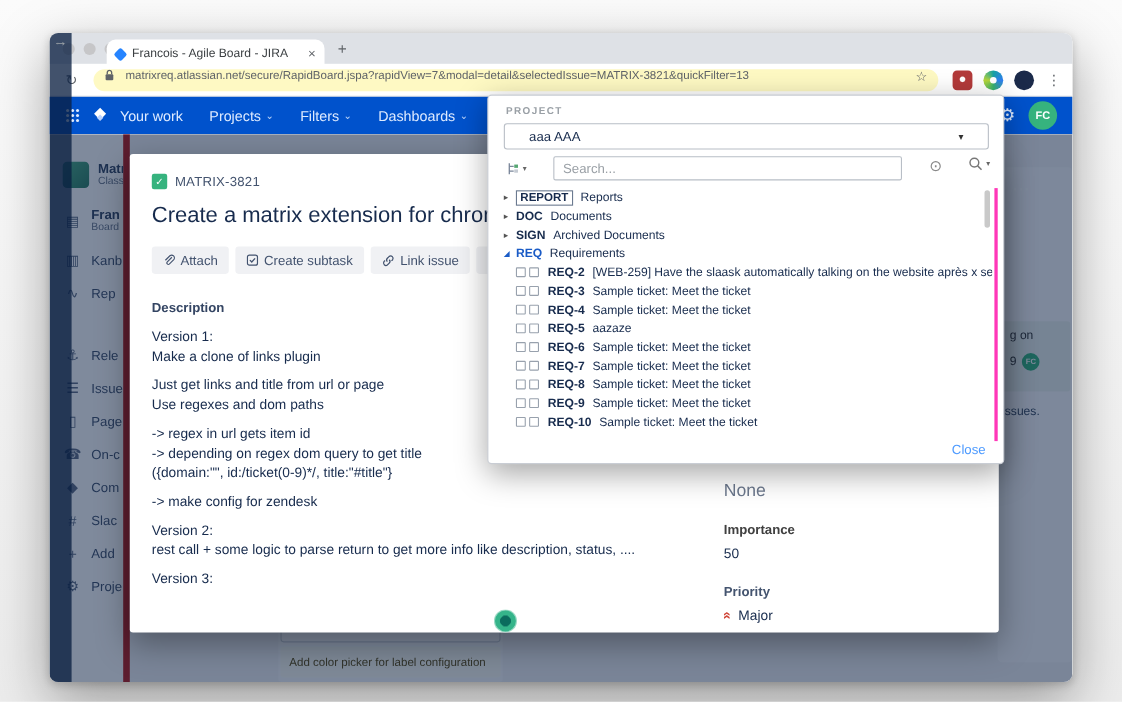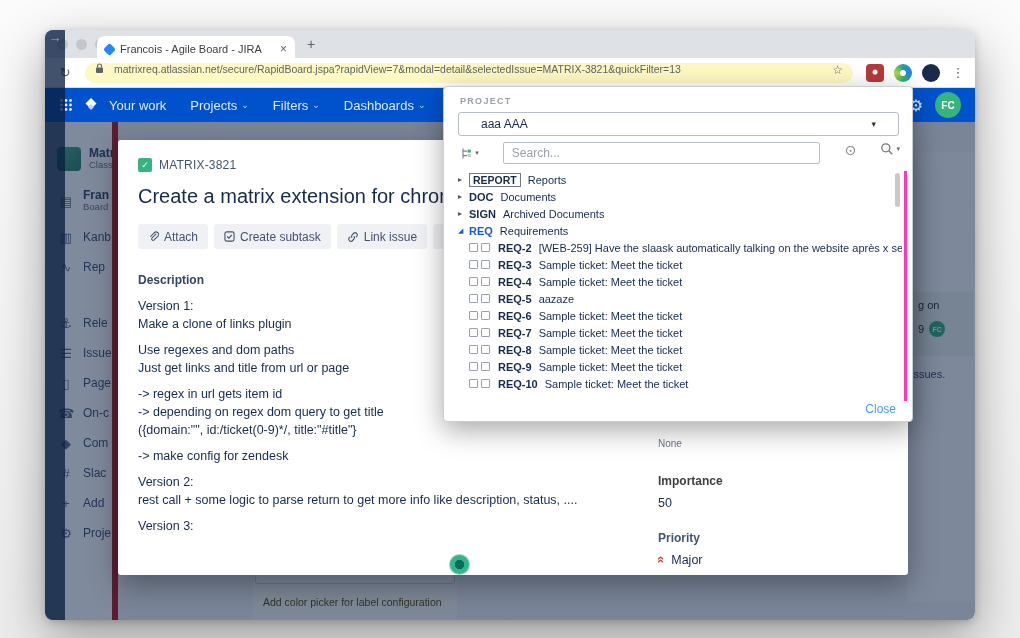--- a/index.html
+++ b/index.html
@@ -102,21 +102,21 @@
   .btn {
     display:inline-flex; align-items:center; gap:5px; background:#F0F1F4;
     border:none; color:#42526E; font-size:12px; height:25px; padding:0 10px;
     border-radius:3px; font-family:inherit;
   }
   .btn.sq { padding:0 8px; }
   .desc-label { margin:24px 20px 0; font-size:12px; font-weight:700; color:#344563; }
   .desc-body { margin:10px 20px 0; width:480px; }
   .desc-line { font-size:12.5px; color:#172B4D; line-height:18px; min-height:18px; white-space:nowrap; }
   .desc-line.blank { min-height:8px; line-height:8px; }
-  .field-none { position:absolute; left:540px; top:298px; font-size:10px; color:#6B778C; }
+  .field-none { position:absolute; left:540px; top:298px; font-size:16px; color:#6B778C; }
   .field-label-1 { position:absolute; left:540px; top:334px; font-size:12px; font-weight:700; color:#404040; }
   .field-value-1 { position:absolute; left:540px; top:356px; font-size:12.5px; color:#172B4D; }
   .field-label-2 { position:absolute; left:540px; top:391px; font-size:12px; font-weight:700; color:#44546F; }
   .field-value-2 { position:absolute; left:540px; top:412px; font-size:12.5px; color:#172B4D; display:flex; align-items:center; gap:6px; }
   .pri-icon { display:inline-block; transform:rotate(90deg); color:#CF4436; font-weight:bold; font-size:13px; }
   
   .popup {
     position:absolute; left:398px; top:56px; width:470px; height:336px;
     background:#fff; border:1px solid #c9cdd4; border-radius:4px; z-index:50;
     box-shadow:0 8px 28px rgba(0,0,0,.35);
@@ -343,22 +343,22 @@
         </button>
         <button class="btn sq">
           <span>⌄</span>
         </button>
       </div>
       <div class="desc-label">Description</div>
       <div class="desc-body">
         <p class="desc-line">Version 1:</p>
         <p class="desc-line">Make a clone of links plugin</p>
         <p class="desc-line blank"></p>
+        <p class="desc-line">Just get links and title from url or page</p>
         <p class="desc-line">Use regexes and dom paths</p>
-        <p class="desc-line">Just get links and title from url or page</p>
         <p class="desc-line blank"></p>
         <p class="desc-line">-&gt; regex in url gets item id</p>
         <p class="desc-line">-&gt; depending on regex dom query to get title</p>
         <p class="desc-line">({domain:"", id:/ticket(0-9)*/, title:"#title"}</p>
         <p class="desc-line blank"></p>
         <p class="desc-line">-&gt; make config for zendesk</p>
         <p class="desc-line blank"></p>
         <p class="desc-line">Version 2:</p>
         <p class="desc-line">rest call + some logic to parse return to get more info like description, status, ....</p>
         <p class="desc-line blank"></p>

